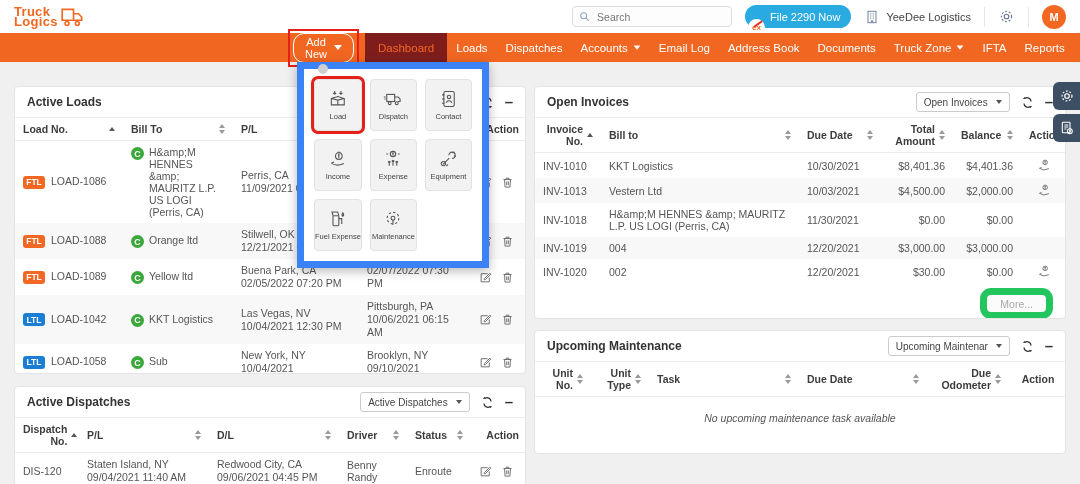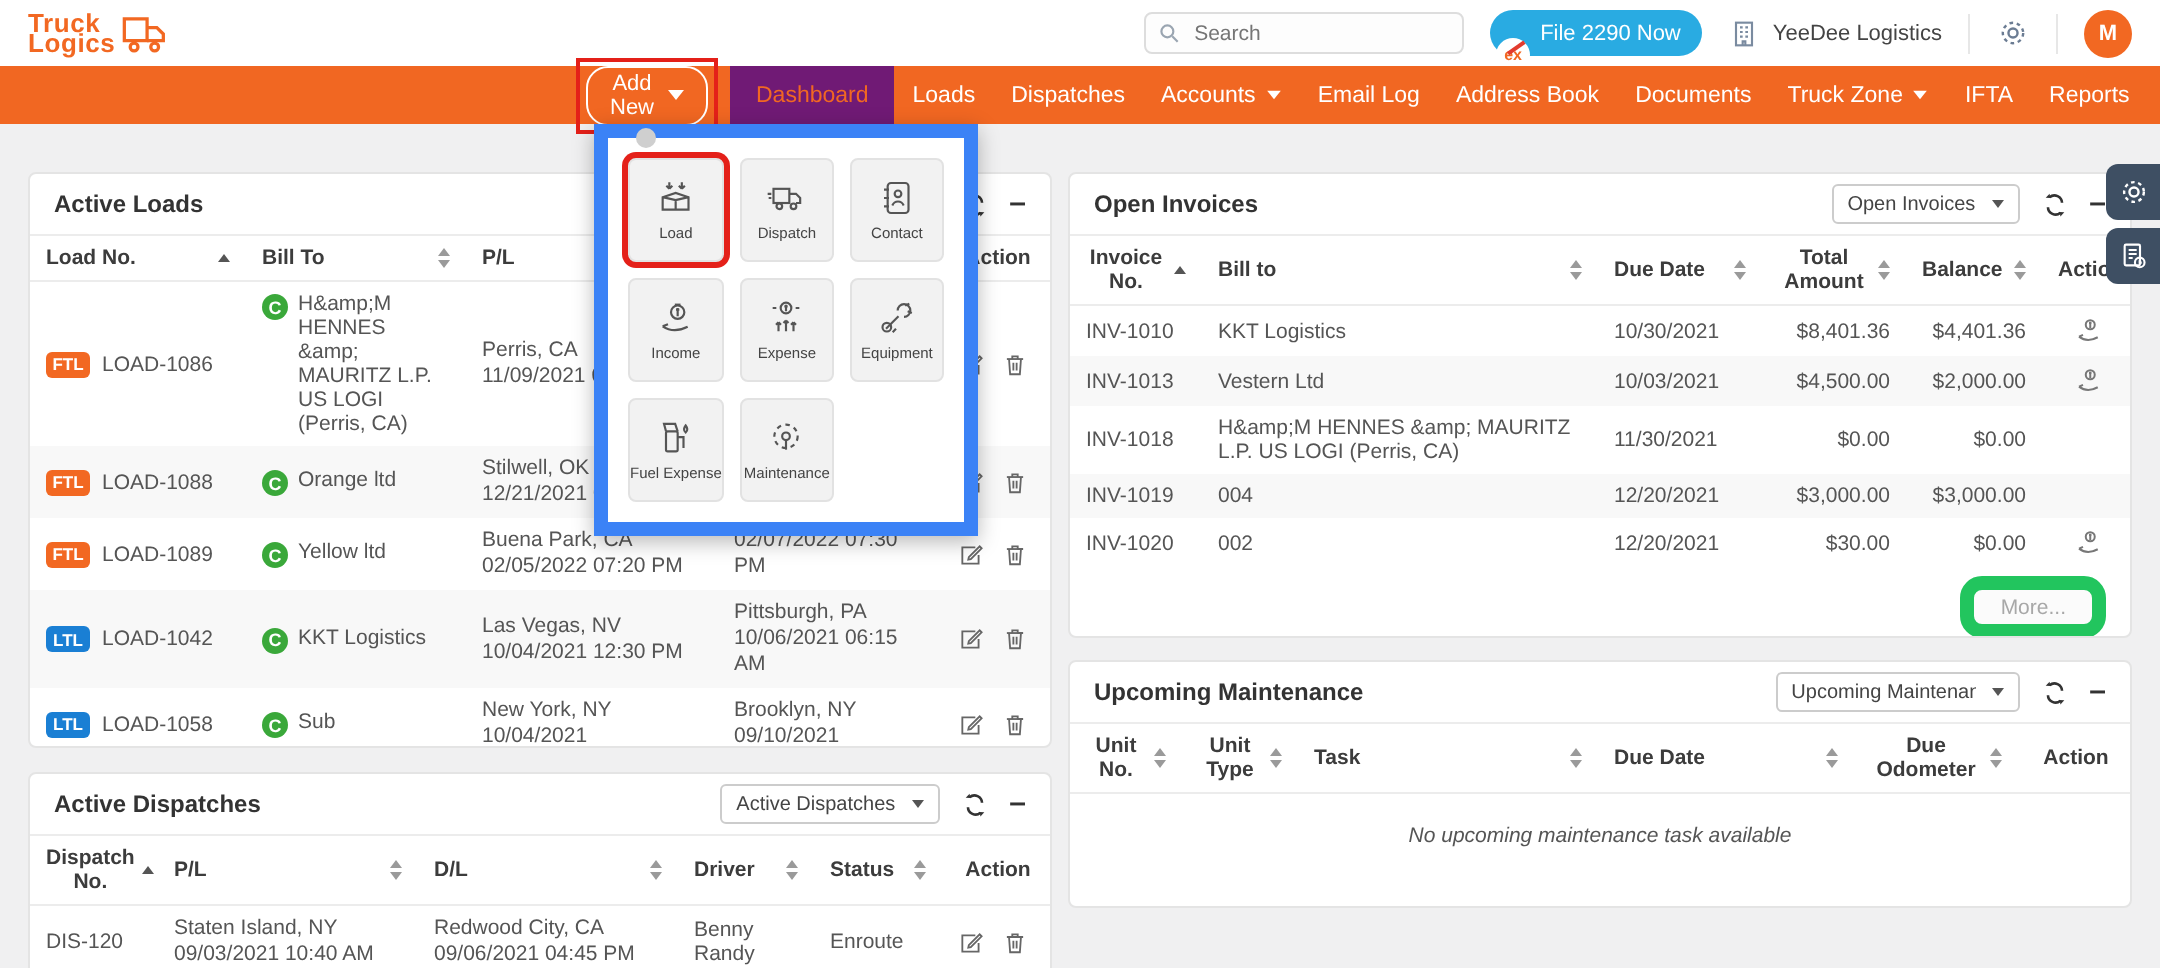--- a/index.html
+++ b/index.html
@@ -33,38 +33,38 @@
   .nav { position:absolute; top:33px; left:0; width:1080px; height:29px; background:#f16722;
     display:flex; align-items:center; padding-left:288px; z-index:20; }
   .addnew-wrap { border:2.5px solid #e42019; padding:2px 3px; display:flex; align-items:center; margin-right:6px; }
   .addnew { display:flex; align-items:center; gap:7px; border:1.5px solid #fff; border-radius:11px;
     color:#fff; font-size:11px; padding:2px 11px; cursor:pointer; background:transparent;
     font-family:"Liberation Sans", sans-serif; }
   .caret { width:0; height:0; border-left:4px solid transparent; border-right:4px solid transparent;
     border-top:5px solid #fff; display:inline-block; }
   .nav-item { color:#fff; font-size:11.5px; padding:0 9px; height:29px; display:flex;
     align-items:center; gap:5px; cursor:pointer; white-space:nowrap; text-decoration:none; }
-  .nav-item.active { background:#701a75; color:#f16722; padding:0 13px;text-align:right; }
+  .nav-item.active { background:#7f1d1d; color:#f16722; padding:0 13px;text-align:right; }
   .nav-item .caret { border-top-color:#fff; transform:scale(.85); }
 
   
   .panel { position:absolute; background:#fff; border:1px solid #e4e4e4; border-radius:4px; overflow:hidden; }
   .panel-head { display:flex; align-items:center; padding:0 12px; height:31px; border-bottom:1px solid #ececec; }
   .panel-title { font-size:12px; color:#333; font-weight:bold; }
   .panel-ctrl { margin-left:auto; display:flex; align-items:center; gap:11px; }
   .select { display:flex; align-items:center; gap:8px; border:1px solid #ccc; border-radius:3px;
     height:20px; padding:0 7px; font-size:10px; color:#444; max-width:122px; cursor:pointer; background:#fff; }
   .select span { white-space:nowrap; overflow:hidden; max-width:96px; }
   .sel-caret { width:0; height:0; border-left:3.5px solid transparent; border-right:3.5px solid transparent;
     border-top:4.5px solid #555; flex-shrink:0; }
   .icon-btn { background:none; border:none; cursor:pointer; display:flex; align-items:center; padding:0; }
   .minim { font-size:15px; font-weight:bold; color:#333; line-height:10px; }
 
   table { width:100%; border-collapse:collapse; table-layout:fixed; font-size:10.5px; color:#555; }
-  th { text-align:center; font-weight:bold; color:#3c3c3c; padding:5px 8px; border-bottom:1px solid #ececec;
+  th { text-align:right; font-weight:bold; color:#3c3c3c; padding:5px 8px; border-bottom:1px solid #ececec;
     vertical-align:middle; font-size:10.5px; }
   td { padding:5px 8px; vertical-align:middle; }
   tbody tr:nth-child(even) { background:#f8f8f8; }
   .th-flex { display:flex; align-items:center; justify-content:space-between; gap:4px; }
   .sort { display:inline-flex; flex-direction:column; gap:2px; flex-shrink:0; }
   .sort i { width:0; height:0; border-left:3.5px solid transparent; border-right:3.5px solid transparent; }
   .sort .up { border-bottom:4px solid #9a9a9a; }
   .sort .dn { border-top:4px solid #9a9a9a; }
   .sort.asc .up { border-bottom-color:#555; }
 
@@ -729,21 +729,21 @@
             </span>
           </th>
         <th>Action</th>
       </tr>
     </thead>
     <tbody>
       <tr>
         <td>DIS-120</td>
         <td class="cell2">
             <div>Staten Island, NY</div>
-            <div>09/03/2021 10:40 AM</div>
+            <div>09/04/2021 11:40 AM</div>
           </td>
         <td class="cell2">
             <div>Redwood City, CA</div>
             <div>09/06/2021 04:45 PM</div>
           </td>
         <td>Benny Randy</td>
         <td>Enroute</td>
         <td>
             <span class="actions">
           <button class="icon-btn">

